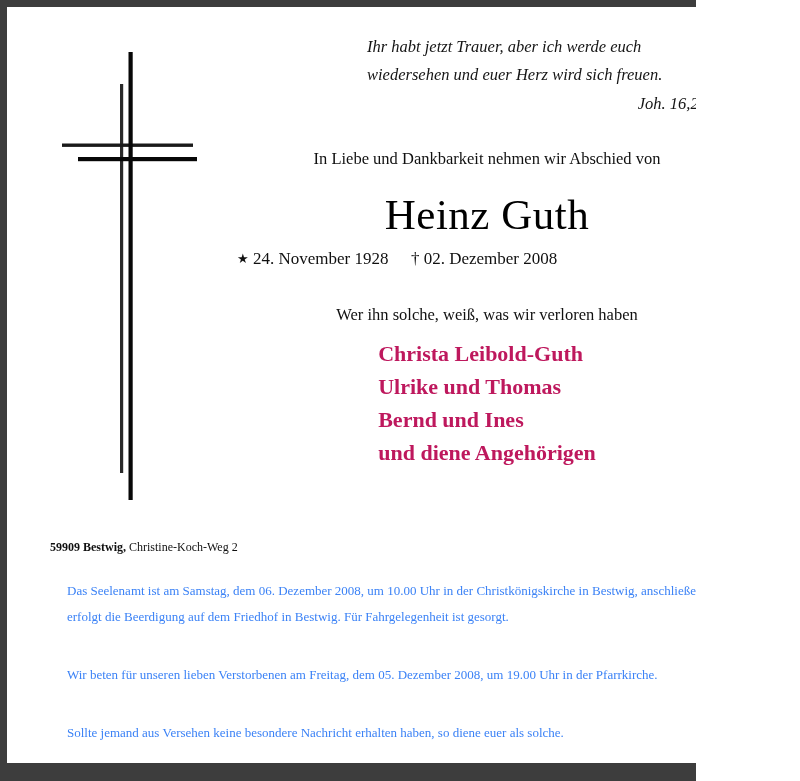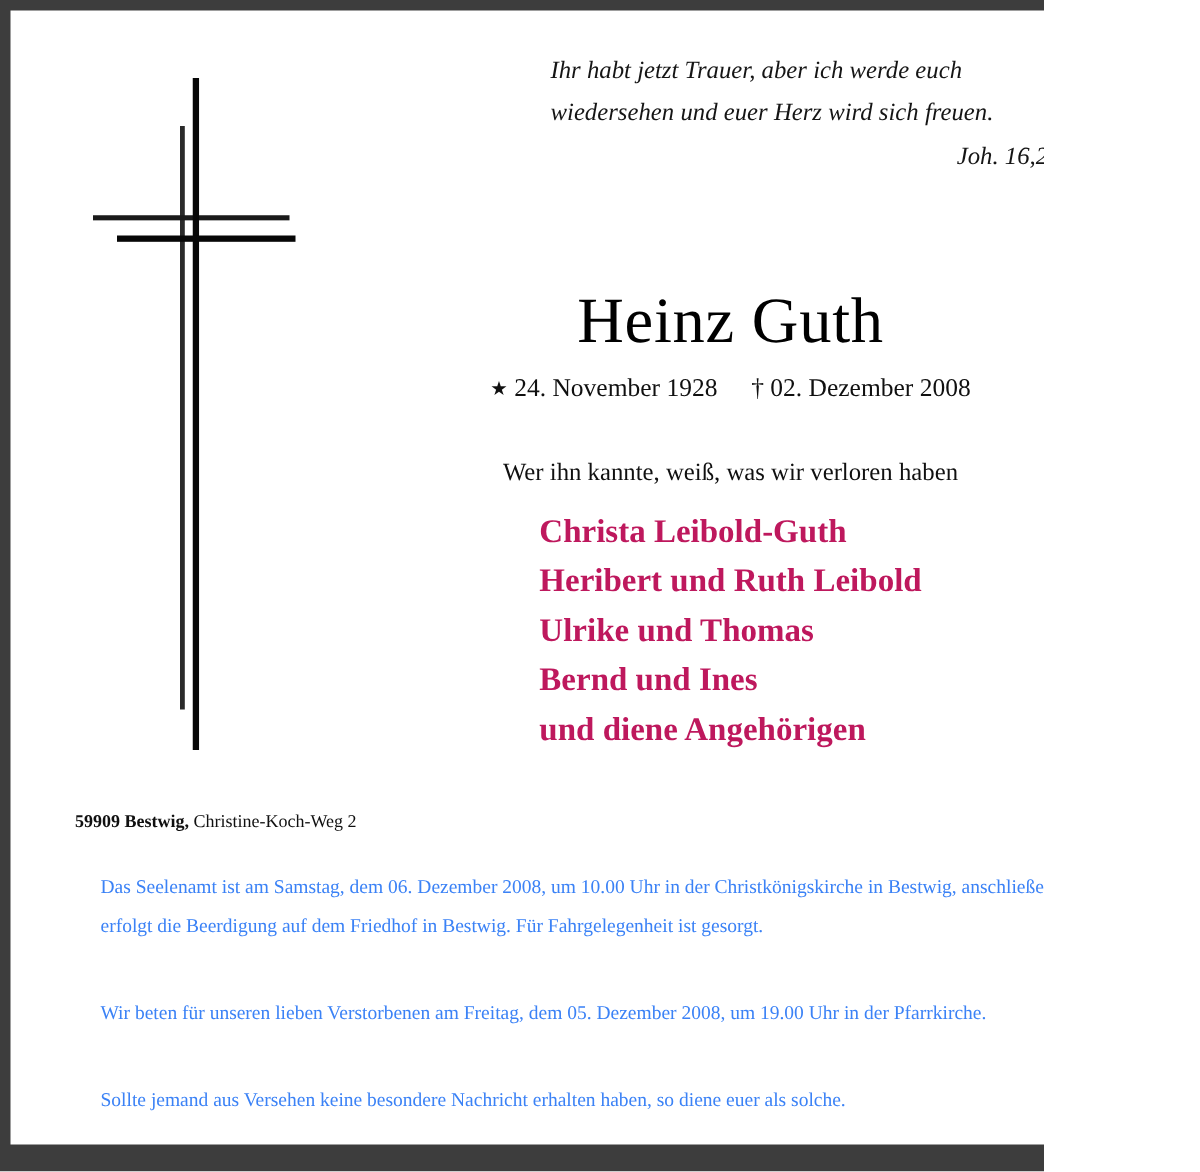--- a/index.html
+++ b/index.html
@@ -79,21 +79,21 @@
     font-size: 43px;
     letter-spacing: 0.5px;
     color: #000000;
   }
 
   .life-dates {
     position: absolute;
     left: 230px;
     top: 242px;
     width: 500px;
-    text-align: center;
+    text-align: left;
     font-size: 17px;
     color: #101010;
     white-space: nowrap;
   }
   .life-dates .sym-born { font-size: 13px; vertical-align: 1px; }
   .life-dates .sym-died { font-size: 17px; }
   .life-dates .gap { display: inline-block; width: 14px; }
 
   .memory-line {
     position: absolute;
@@ -162,37 +162,37 @@
       <rect x="71" y="150" width="119" height="4.2" fill="#070707"></rect>
     </svg>
 
     <div class="epigraph">
       <span>Ihr habt jetzt Trauer, aber ich werde euch</span>
       <br>
       <span>wiedersehen und euer Herz wird sich freuen.</span>
       <span class="ref">Joh. 16,22</span>
     </div>
 
+    <div class="lead-line">In Liebe und Dankbarkeit nehmen wir Abschied von</div>
 
     <div class="deceased-name">Heinz Guth</div>
 
     <div class="life-dates">
       <span class="sym-born">★</span>
       <span>24. November 1928</span>
       <span class="gap"></span>
       <span class="sym-died">†</span>
       <span>02. Dezember 2008</span>
     </div>
 
-    <div class="memory-line">Wer ihn kannte, weiß, was wir verloren haben</div>
+    <div class="memory-line">Wer ihn solche, weiß, was wir verloren haben</div>
 
     <div class="mourners">
       <div class="mourners-inner">
         <div>Christa Leibold-Guth</div>
-        <div>Heribert und Ruth Leibold</div>
         <div>Ulrike und Thomas</div>
         <div>Bernd und Ines</div>
         <div>und diene Angehörigen</div>
       </div>
     </div>
 
     <div class="address-line">
       <span class="zip-city">59909 Bestwig,</span><span> Christine-Koch-Weg 2</span>
     </div>
 

